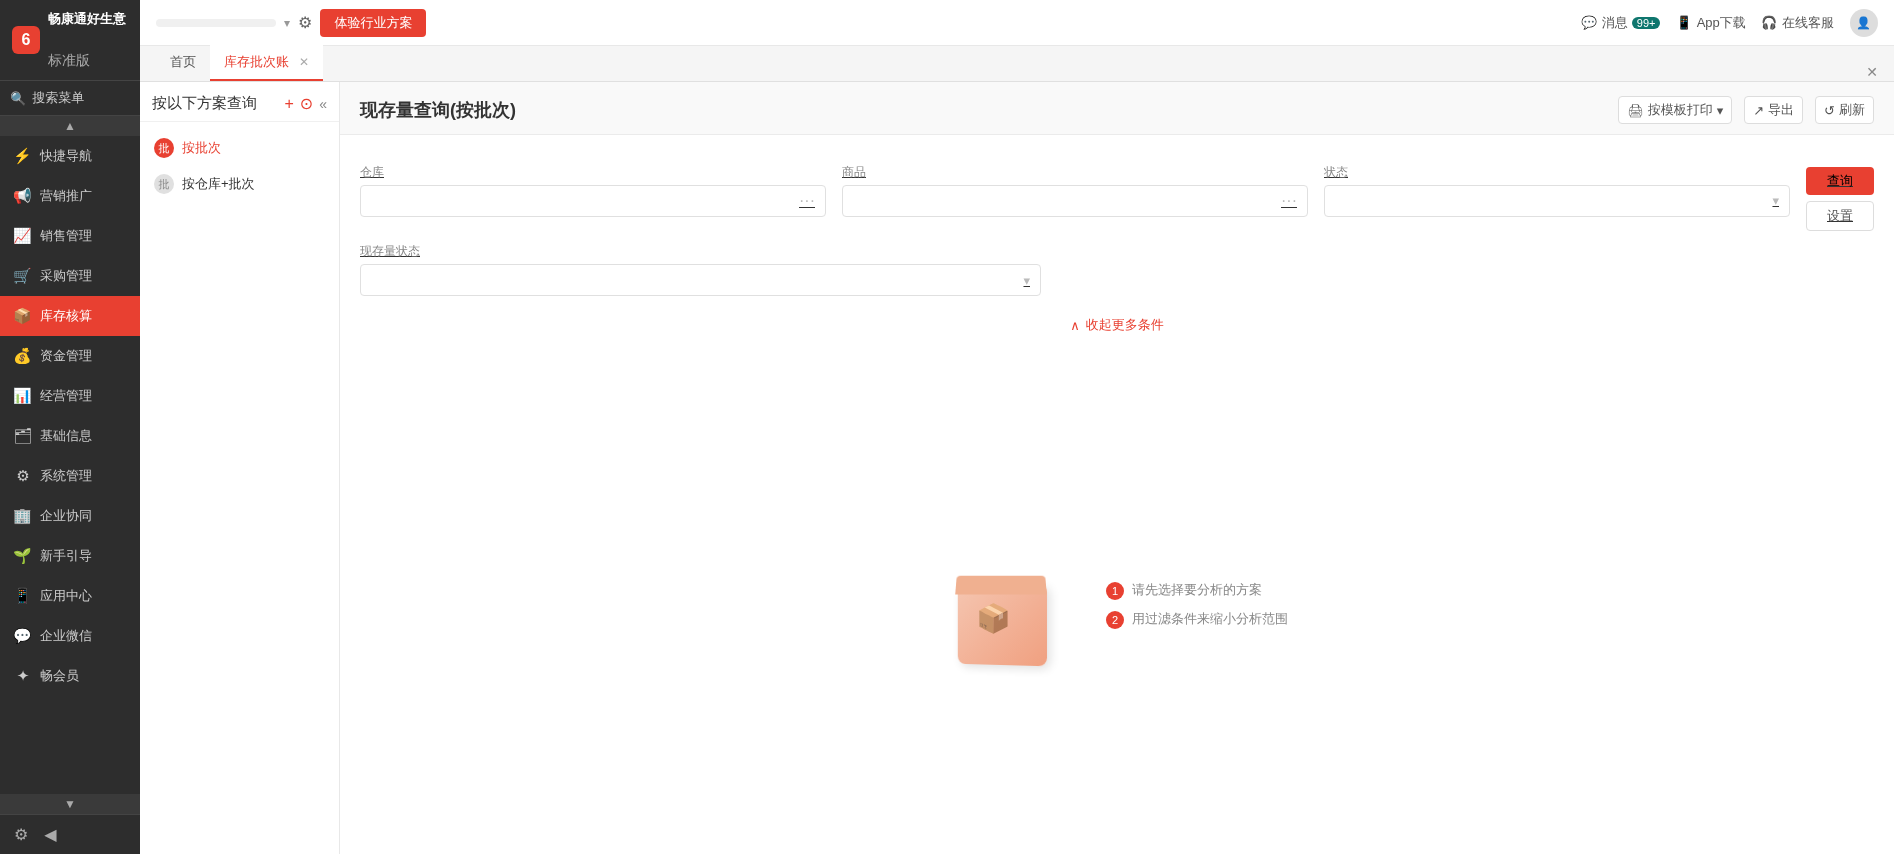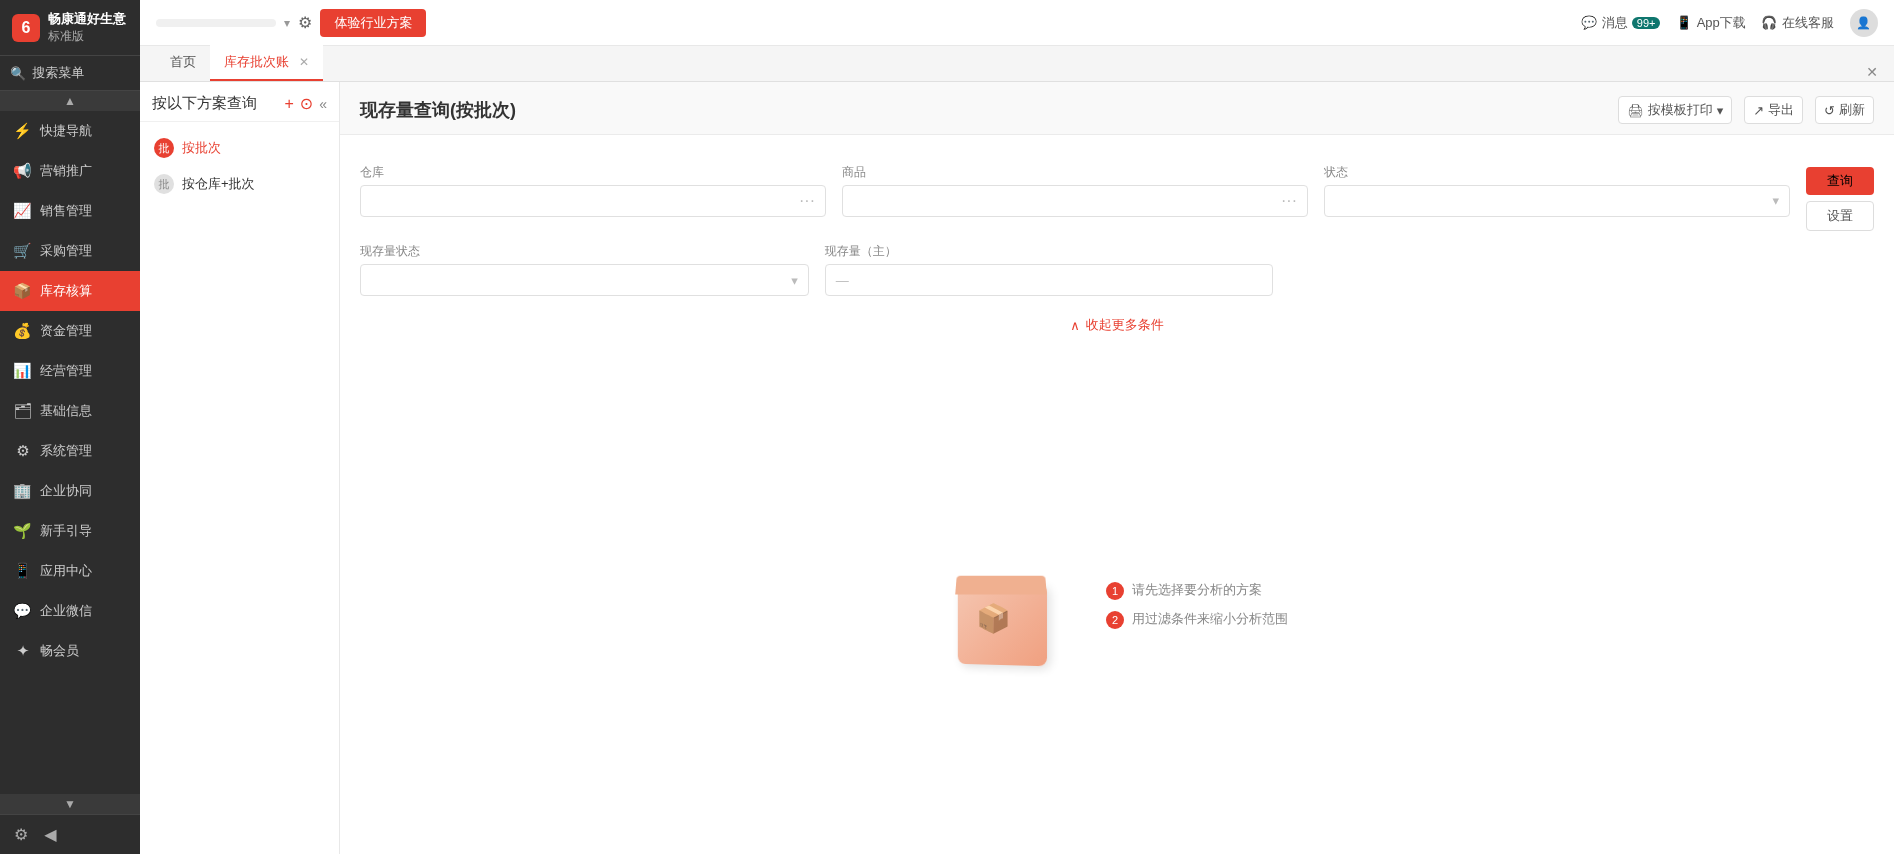--- a/index.html
+++ b/index.html
@@ -25,21 +25,21 @@
     }
     .sidebar-logo {
       width: 28px; height: 28px;
       background: #e84031;
       border-radius: 6px;
       display: flex; align-items: center; justify-content: center;
       color: white; font-size: 16px; font-weight: bold;
     }
     .sidebar-title-block { display: flex; flex-direction: column; }
     .sidebar-title { color: #fff; font-size: 13px; font-weight: bold; }
-    .sidebar-subtitle { color: #aaa; font-size: 12px; }
+    .sidebar-subtitle { color: #aaa; font-size: 14px; margin-top: 24px; }
     .sidebar-search {
       padding: 8px 10px;
       display: flex; align-items: center; gap: 6px;
       cursor: pointer; color: #ccc; font-size: 13px;
       border-bottom: 1px solid #444;
     }
     .sidebar-scroll { flex: 1; overflow-y: auto; overflow-x: hidden; }
     .sidebar-scroll::-webkit-scrollbar { width: 4px; }
     .sidebar-scroll::-webkit-scrollbar-thumb { background: #555; }
     .nav-item {
@@ -231,20 +231,21 @@
     .filter-area {
       padding: 14px 20px;
       background: #fff;
       flex-shrink: 0;
     }
     .filter-row {
       display: flex;
       align-items: center;
       gap: 16px;
       margin-bottom: 12px;
+      text-decoration: underline;
     }
     .filter-field {
       display: flex;
       flex-direction: column;
       gap: 4px;
       flex: 1;
     }
     .filter-label { font-size: 12px; color: #888; }
     .filter-input {
       border: 1px solid #e0e0e0;
@@ -513,26 +514,20 @@
         <div class="filter-row">
 
           <div class="filter-field">
             <span class="filter-label">现存量状态</span>
             <div class="filter-select">
               <span class="placeholder"></span>
               <span>▾</span>
             </div>
           </div>
 
-          <div class="filter-field">
-            <span class="filter-label">现存量（主）</span>
-            <div class="filter-range">
-              <span class="filter-range-dash">—</span>
-            </div>
-          </div>
 
           <div class="filter-field"></div>
           <div style="width: 120px; flex-shrink:0;"></div>
         </div>
 
         <div class="collapse-more">
           <span>∧</span>
           <span>收起更多条件</span>
         </div>
       </div>

